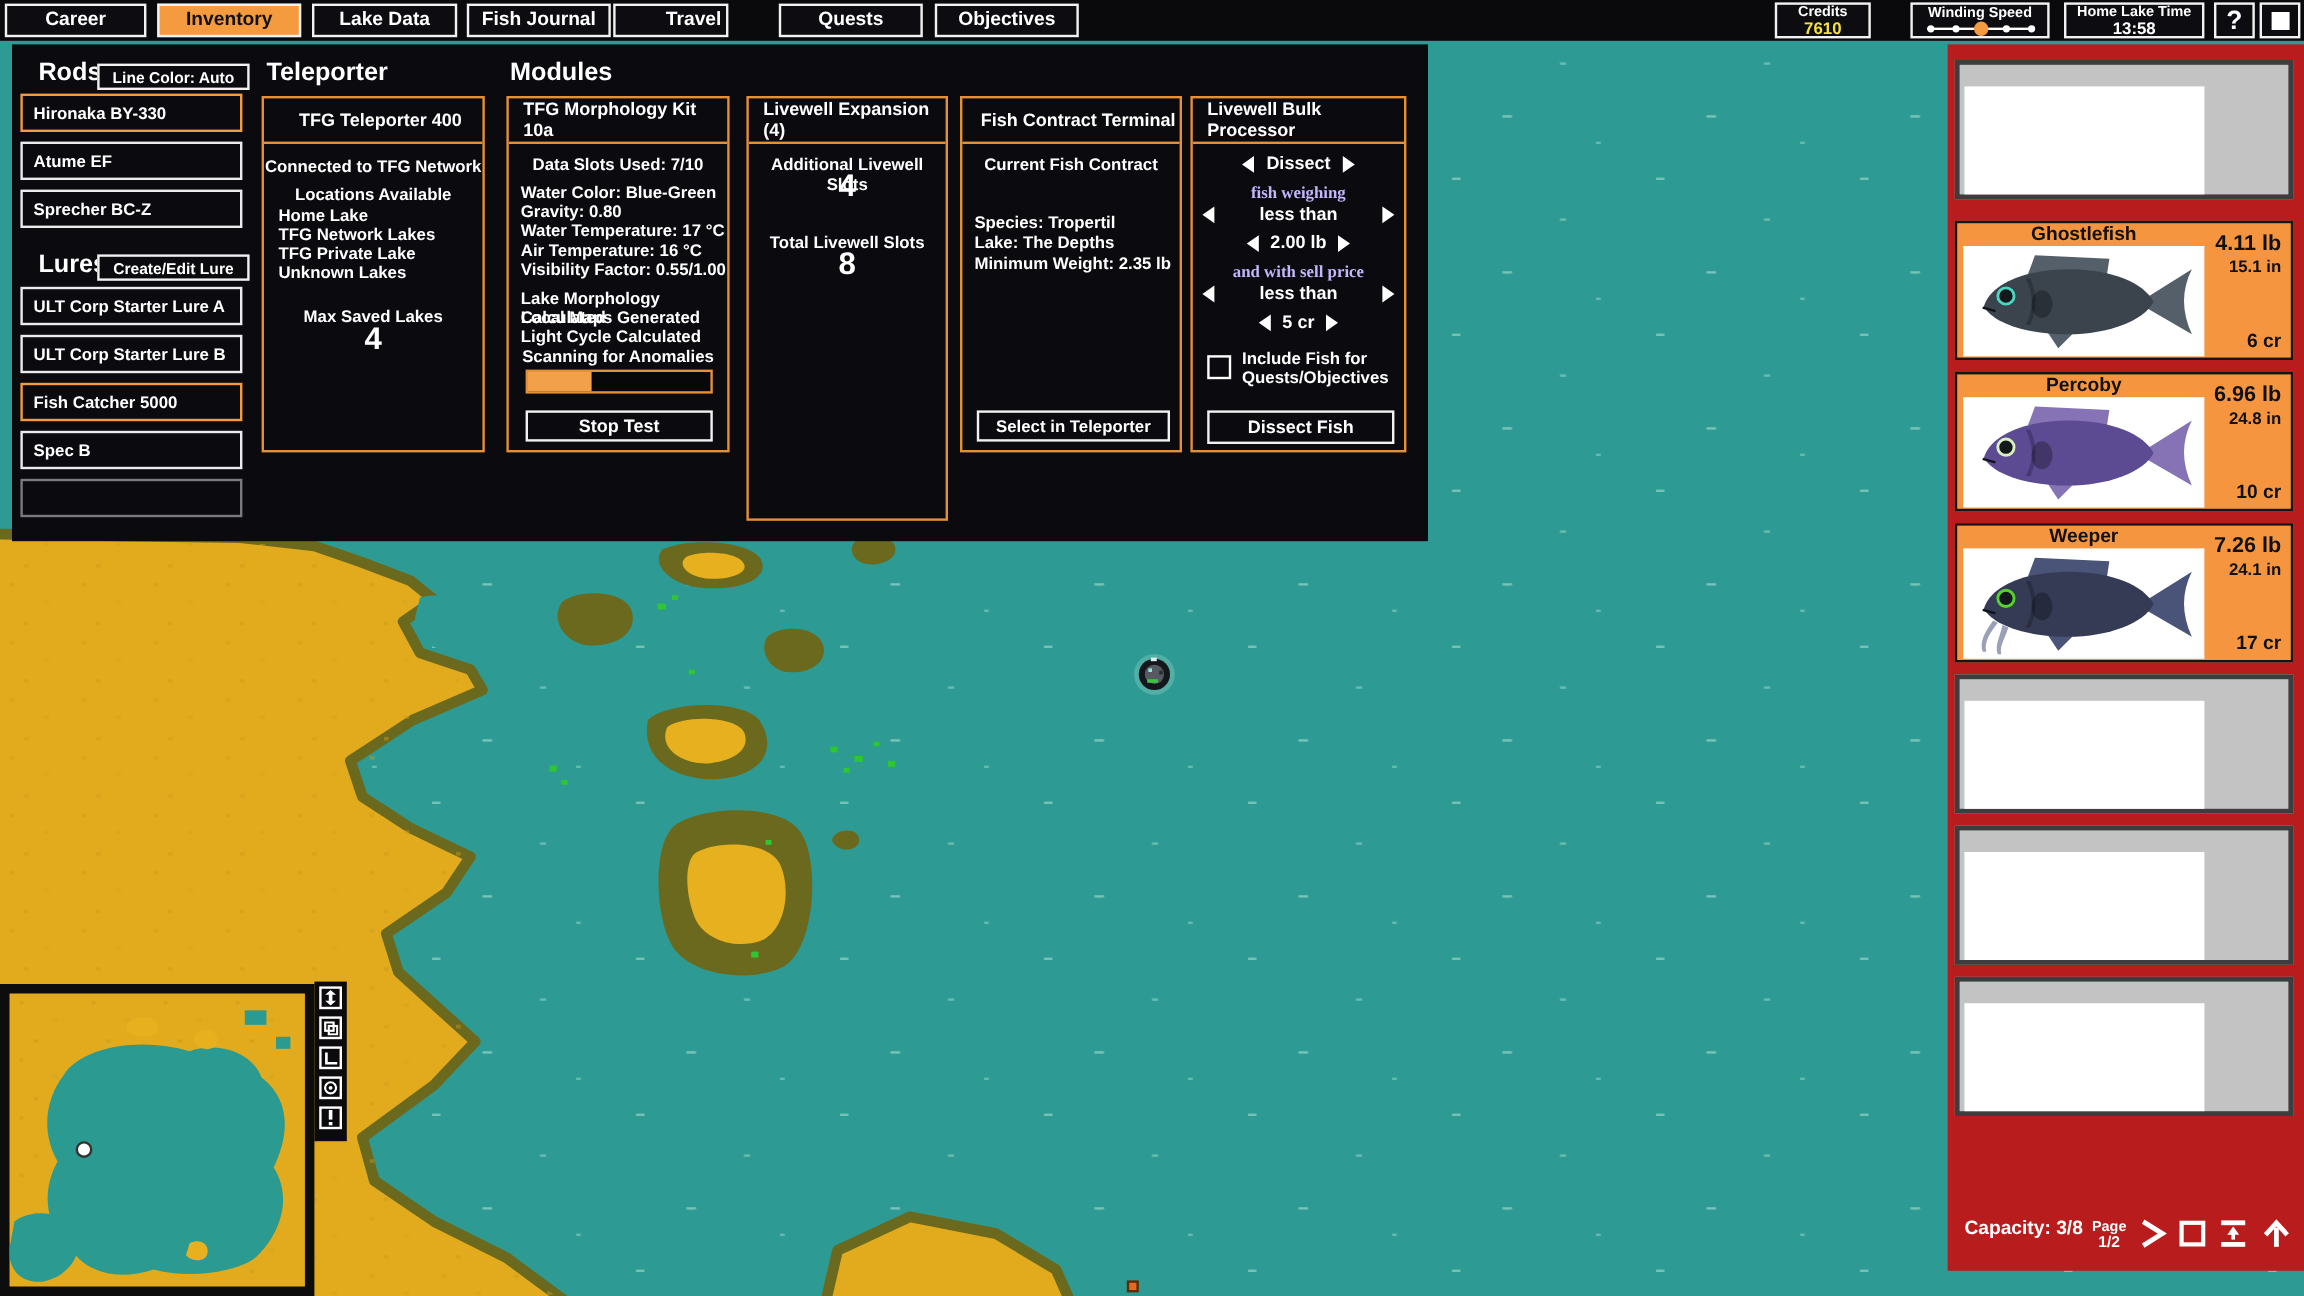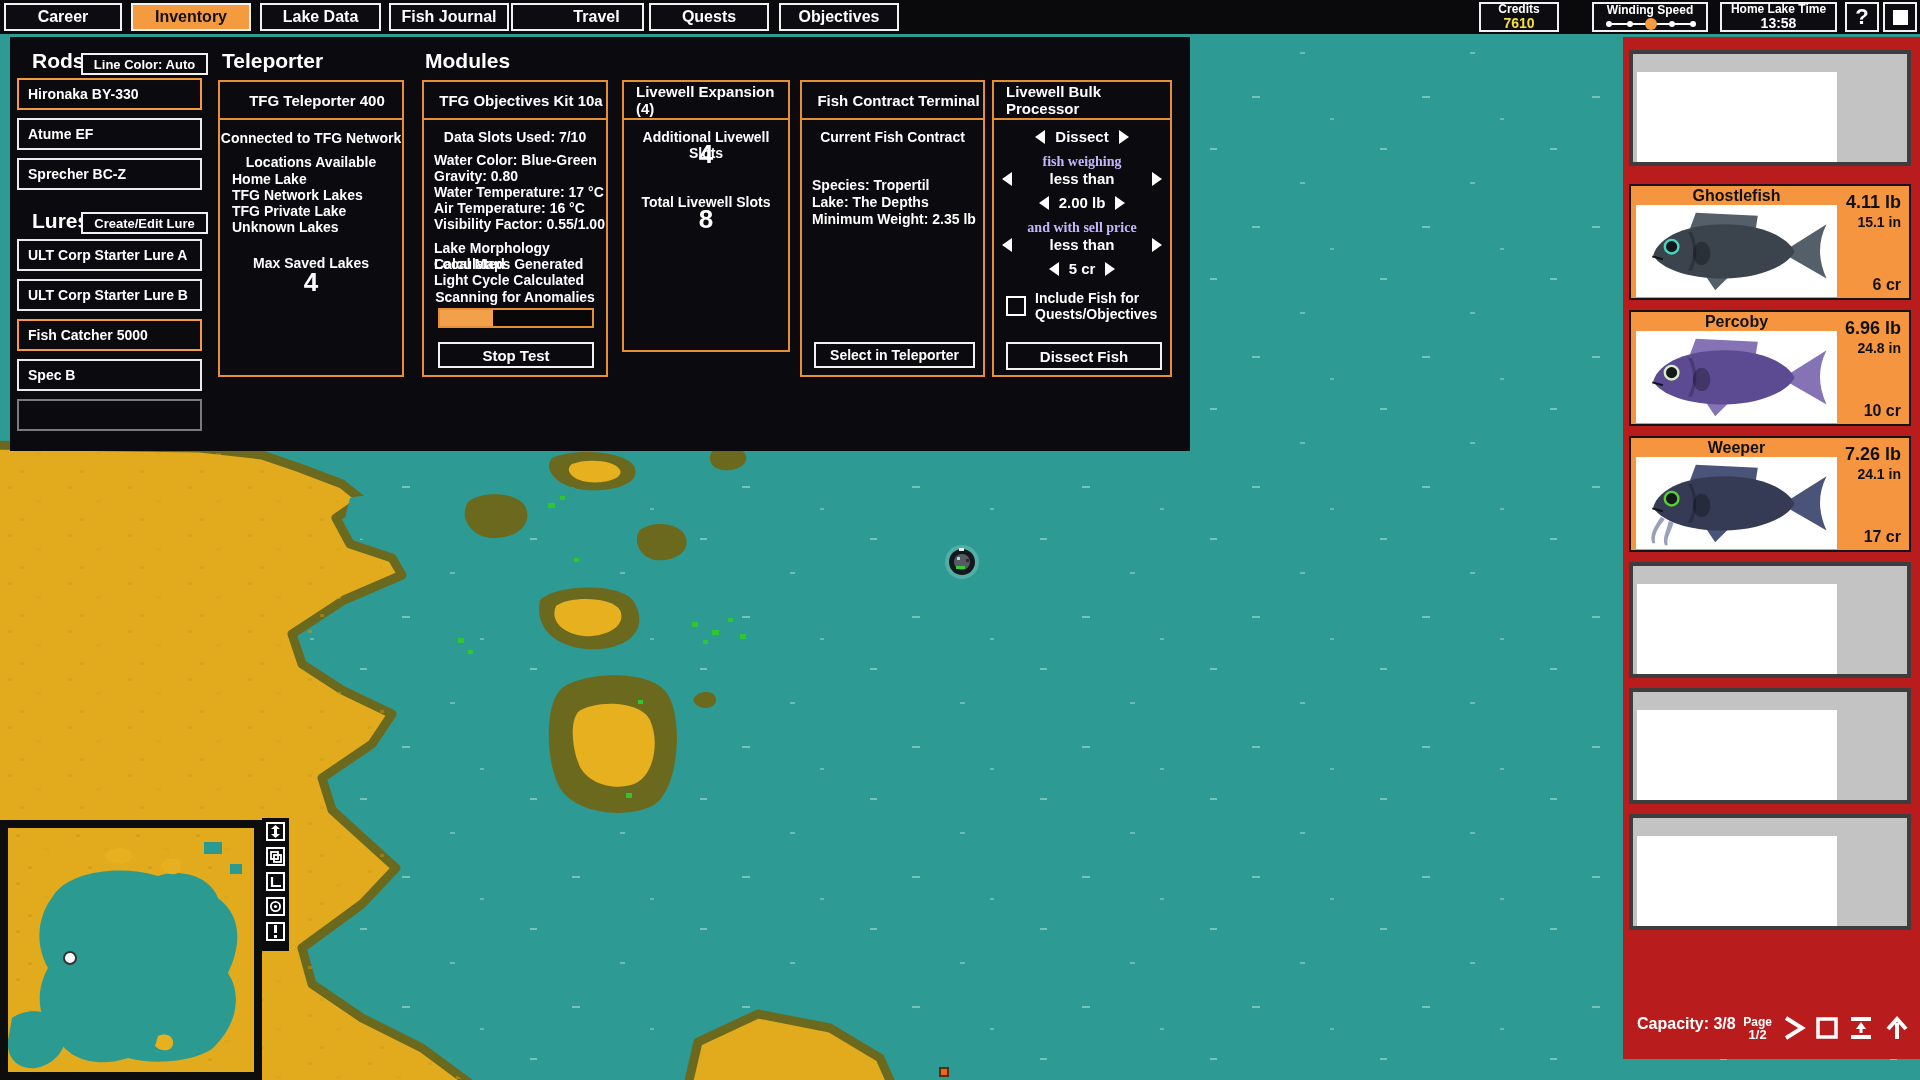--- a/index.html
+++ b/index.html
@@ -137,21 +137,21 @@
       <rect x="966" y="559" width="3" height="3" fill="#2a2e34"></rect>
       <rect x="959" y="548" width="5" height="3" fill="#dfeef0"></rect>
     </g>
   </svg>
 
   <div id="topbar">
     <div class="tab" style="left:4px;width:118px;">Career</div>
     <div class="tab active" style="left:131px;width:120px;">Inventory</div>
     <div class="tab" style="left:260px;width:121px;">Lake Data</div>
     <div class="tab" style="left:389px;width:120px;">Fish Journal</div>
-    <div class="tab" style="left:511px;width:133px;padding-left:38px;">Travel</div>
+    <div class="tab" style="left:511px;width:96px;padding-left:38px;">Travel</div>
     <div class="tab" style="left:649px;width:120px;">Quests</div>
     <div class="tab" style="left:779px;width:120px;">Objectives</div>
 
     <div class="statbox" style="left:1479px;width:80px;">
       <div class="statlabel">Credits</div>
       <div class="statvalue" style="color:#f5e13c;">7610</div>
     </div>
     <div class="statbox" style="left:1592px;width:116px;">
       <div class="statlabel">Winding Speed</div>
       <div class="wslider">
@@ -198,38 +198,38 @@
       <div class="mtext" style="left:12px;top:105px;">TFG Network Lakes</div>
       <div class="mtext" style="left:12px;top:121px;">TFG Private Lake</div>
       <div class="mtext" style="left:12px;top:137px;">Unknown Lakes</div>
       <div class="mtext center" style="top:173px;">Max Saved Lakes</div>
       <div class="mtext center bignum" style="top:192px;">4</div>
     </div>
 
     <div class="sectitle" style="left:415px;top:12px;">Modules</div>
 
     <div class="module" style="left:412px;width:186px;top:43px;height:297px;">
-      <div class="mhead">TFG Objectives Kit 10a</div>
+      <div class="mhead">TFG Morphology Kit 10a</div>
       <div class="mtext center" style="top:47px;">Data Slots Used: 7/10</div>
       <div class="mtext" style="left:10px;top:70px;">Water Color: Blue-Green</div>
       <div class="mtext" style="left:10px;top:86px;">Gravity: 0.80</div>
       <div class="mtext" style="left:10px;top:102px;">Water Temperature: 17 °C</div>
       <div class="mtext" style="left:10px;top:118px;">Air Temperature: 16 °C</div>
       <div class="mtext" style="left:10px;top:134px;">Visibility Factor: 0.55/1.00</div>
       <div class="mtext" style="left:10px;top:158px;">Lake Morphology Calculated</div>
       <div class="mtext" style="left:10px;top:174px;">Local Maps Generated</div>
       <div class="mtext" style="left:10px;top:190px;">Light Cycle Calculated</div>
       <div class="mtext center" style="top:207px;">Scanning for Anomalies</div>
       <div class="progress" style="left:14px;top:226px;width:156px;height:20px;">
         <div class="fill" style="width: 35%;"></div>
       </div>
       <div class="btn" style="position:absolute;left:14px;top:260px;width:156px;height:26px;font-size:15px;">Stop Test</div>
     </div>
 
-    <div class="module" style="left:612px;width:168px;top:43px;height:272px;">
+    <div class="module" style="left:612px;width:168px;top:43px;height:354px;">
       <div class="mhead">Livewell Expansion (4)</div>
       <div class="mtext center" style="top:47px;">Additional Livewell Slots</div>
       <div class="mtext center bignum" style="top:64px;">4</div>
       <div class="mtext center" style="top:112px;">Total Livewell Slots</div>
       <div class="mtext center bignum" style="top:129px;">8</div>
     </div>
 
     <div class="module" style="left:790px;width:185px;top:43px;height:297px;">
       <div class="mhead">Fish Contract Terminal</div>
       <div class="mtext center" style="top:47px;">Current Fish Contract</div>

